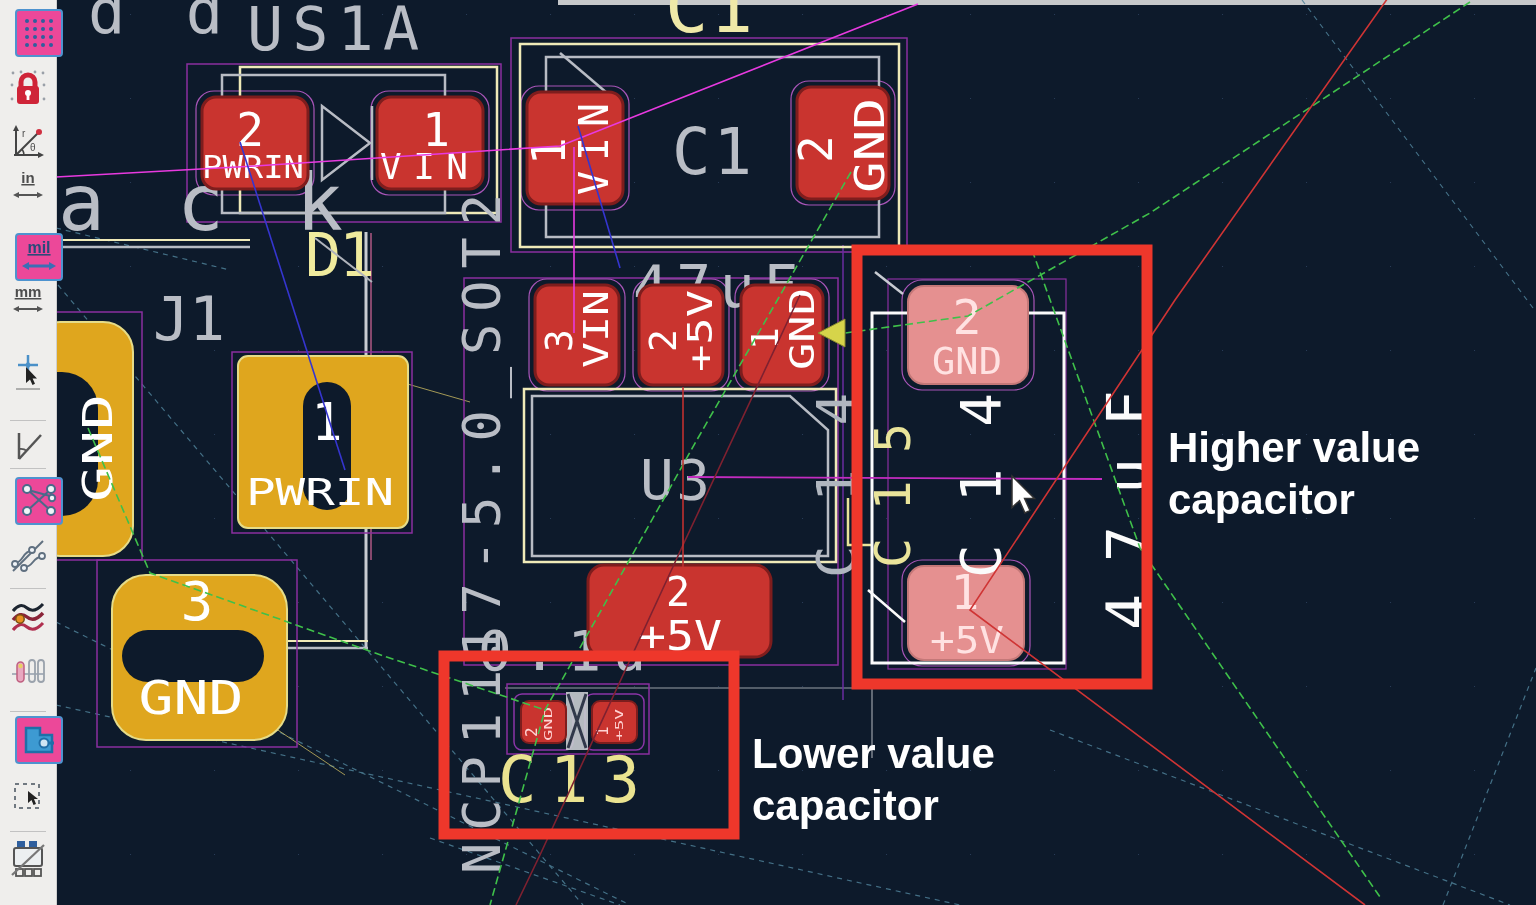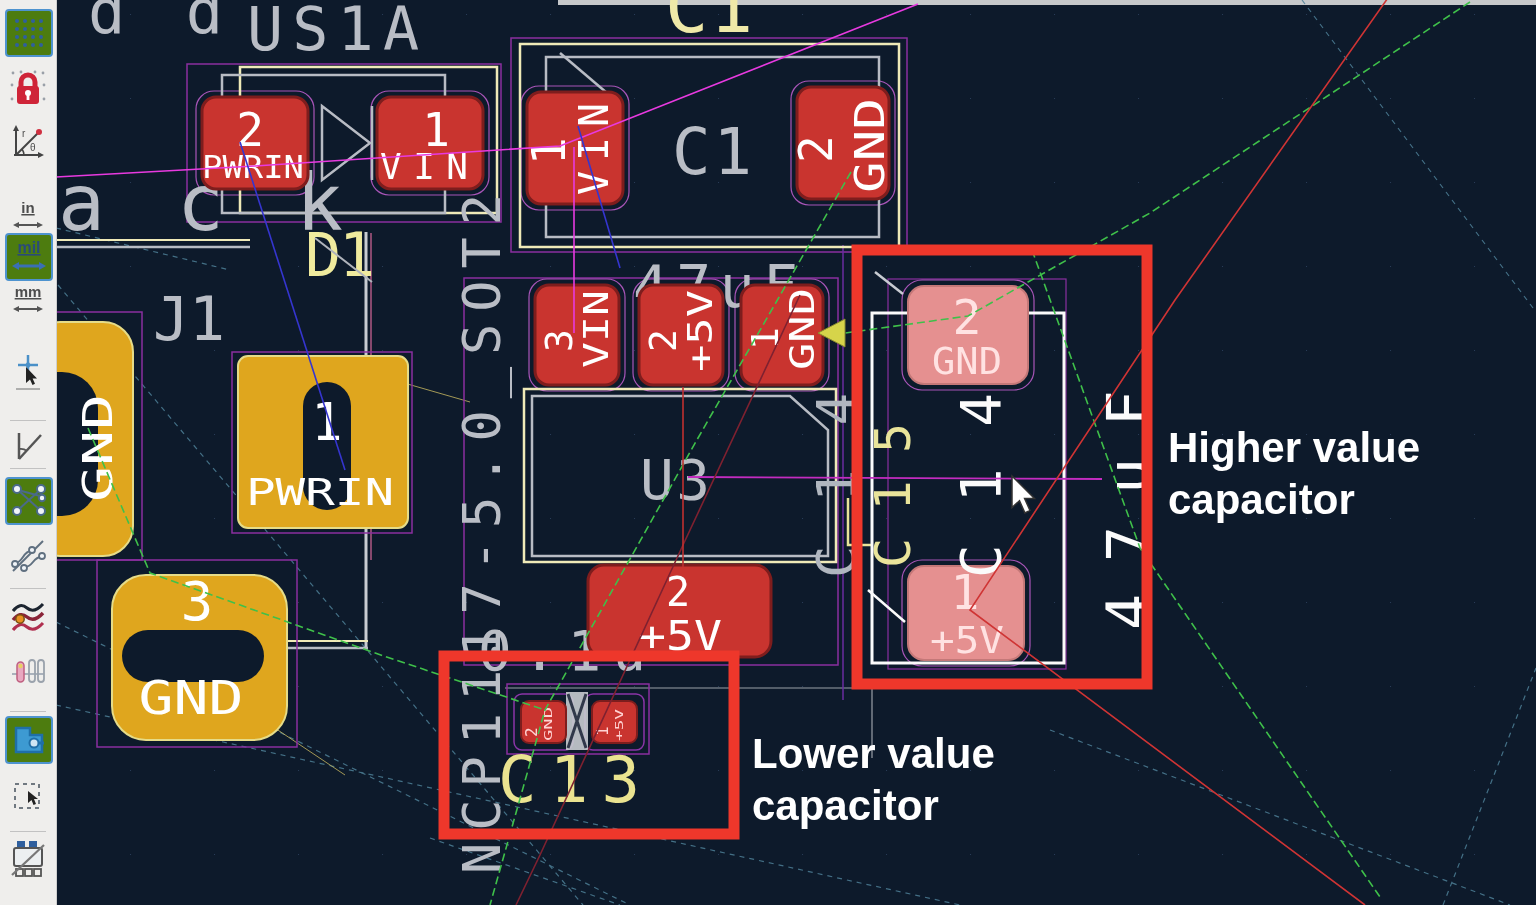--- a/index.html
+++ b/index.html
@@ -1,21 +1,21 @@
 <!DOCTYPE html>
 <html><head>
 <meta charset="utf-8">
 <style>
   html,body{margin:0;padding:0;background:#0d1a2b;}
   #page{position:relative;width:1536px;height:905px;overflow:hidden;font-family:"Liberation Sans",sans-serif;}
   #pcbsvg{position:absolute;left:0;top:0;}
   
   #toolbar{position:absolute;left:0;top:0;width:56px;height:905px;background:#efeeec;border-right:1px solid #cfcfcf;z-index:10;}
   .tb{position:absolute;left:7px;width:42px;height:42px;display:flex;align-items:center;justify-content:center;border-radius:4px;}
-  .tb.sel{background:#4d7c0f;border:2px solid #4e93cf;left:5px;width:44px;height:44px;}
+  .tb.sel{background:#ec4899;border:2px solid #4e93cf;left:15px;width:44px;height:44px;}
   .tbdiv{position:absolute;left:10px;width:36px;height:0;border-top:1px solid #c2c2c2;}
   
   .pcbt{font-family:"DejaVu Sans Mono",monospace;}
   .ref{fill:#b9bdc5;}
   .silk{fill:#efe9a8;}
   .padt{fill:#ffffff;}
   .padtp{fill:#ffe2e2;}
   .padtc{fill:#ffd2d2;}
   .whitet{fill:#fbfbfb;}
   .ann{font-family:"Liberation Sans",sans-serif;font-weight:bold;fill:#ffffff;font-size:42px;}
@@ -311,21 +311,21 @@
       <line x1="4" y1="32" x2="32" y2="32" stroke="#444" stroke-width="2"></line>
       <polygon points="34,32 28,29 28,35" fill="#444"></polygon>
       <line x1="6" y1="32" x2="28" y2="10" stroke="#444" stroke-width="2"></line>
       <circle cx="29" cy="9" r="3" fill="#d03040"></circle>
       <path d="M14,32 A12,12 0 0 0 12,26" fill="none" stroke="#444" stroke-width="1.5"></path>
       <text class="tblbl" x="12" y="14" font-size="10">r</text>
       <text class="tblbl" x="20" y="28" font-size="10">θ</text>
     </svg>
   </div>
 
-  <div class="tb" style="top:196px">
+  <div class="tb" style="top:166px">
     <svg width="36" height="40">
       <text class="tblbl" x="18" y="16" font-size="15" font-weight="bold" text-anchor="middle" text-decoration="underline">in</text>
       <line x1="6" y1="28" x2="30" y2="28" stroke="#555" stroke-width="2"></line>
       <polygon points="3,28 9,25 9,31" fill="#555"></polygon>
       <polygon points="33,28 27,25 27,31" fill="#555"></polygon>
     </svg>
   </div>
 
   <div class="tb sel" style="top:233px">
     <svg width="38" height="42">

